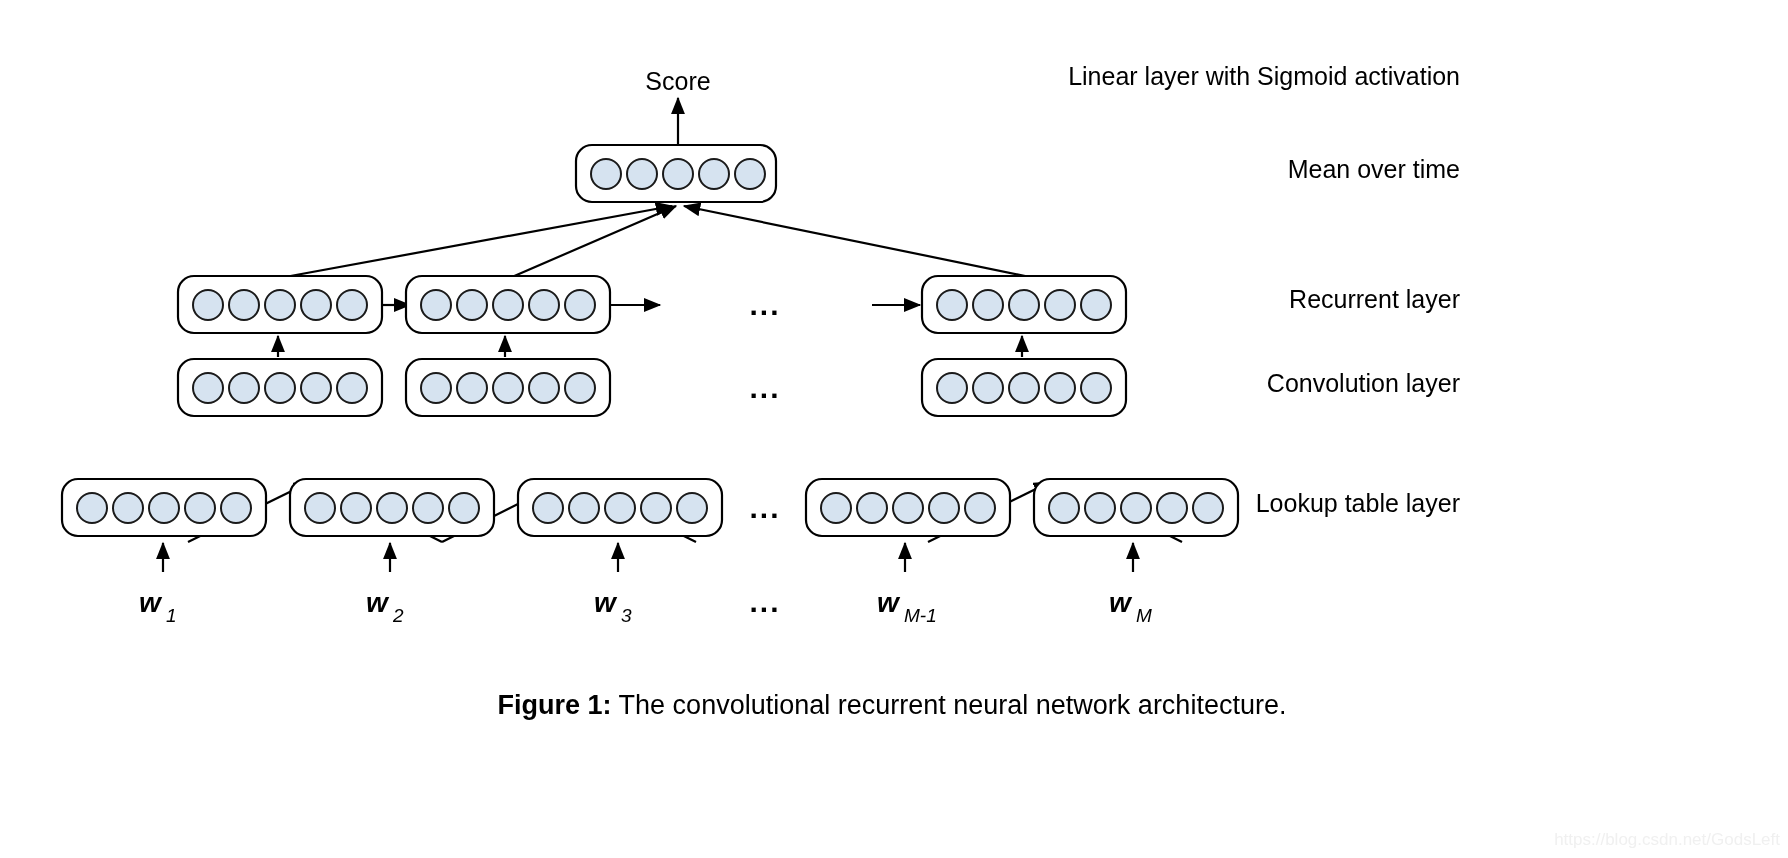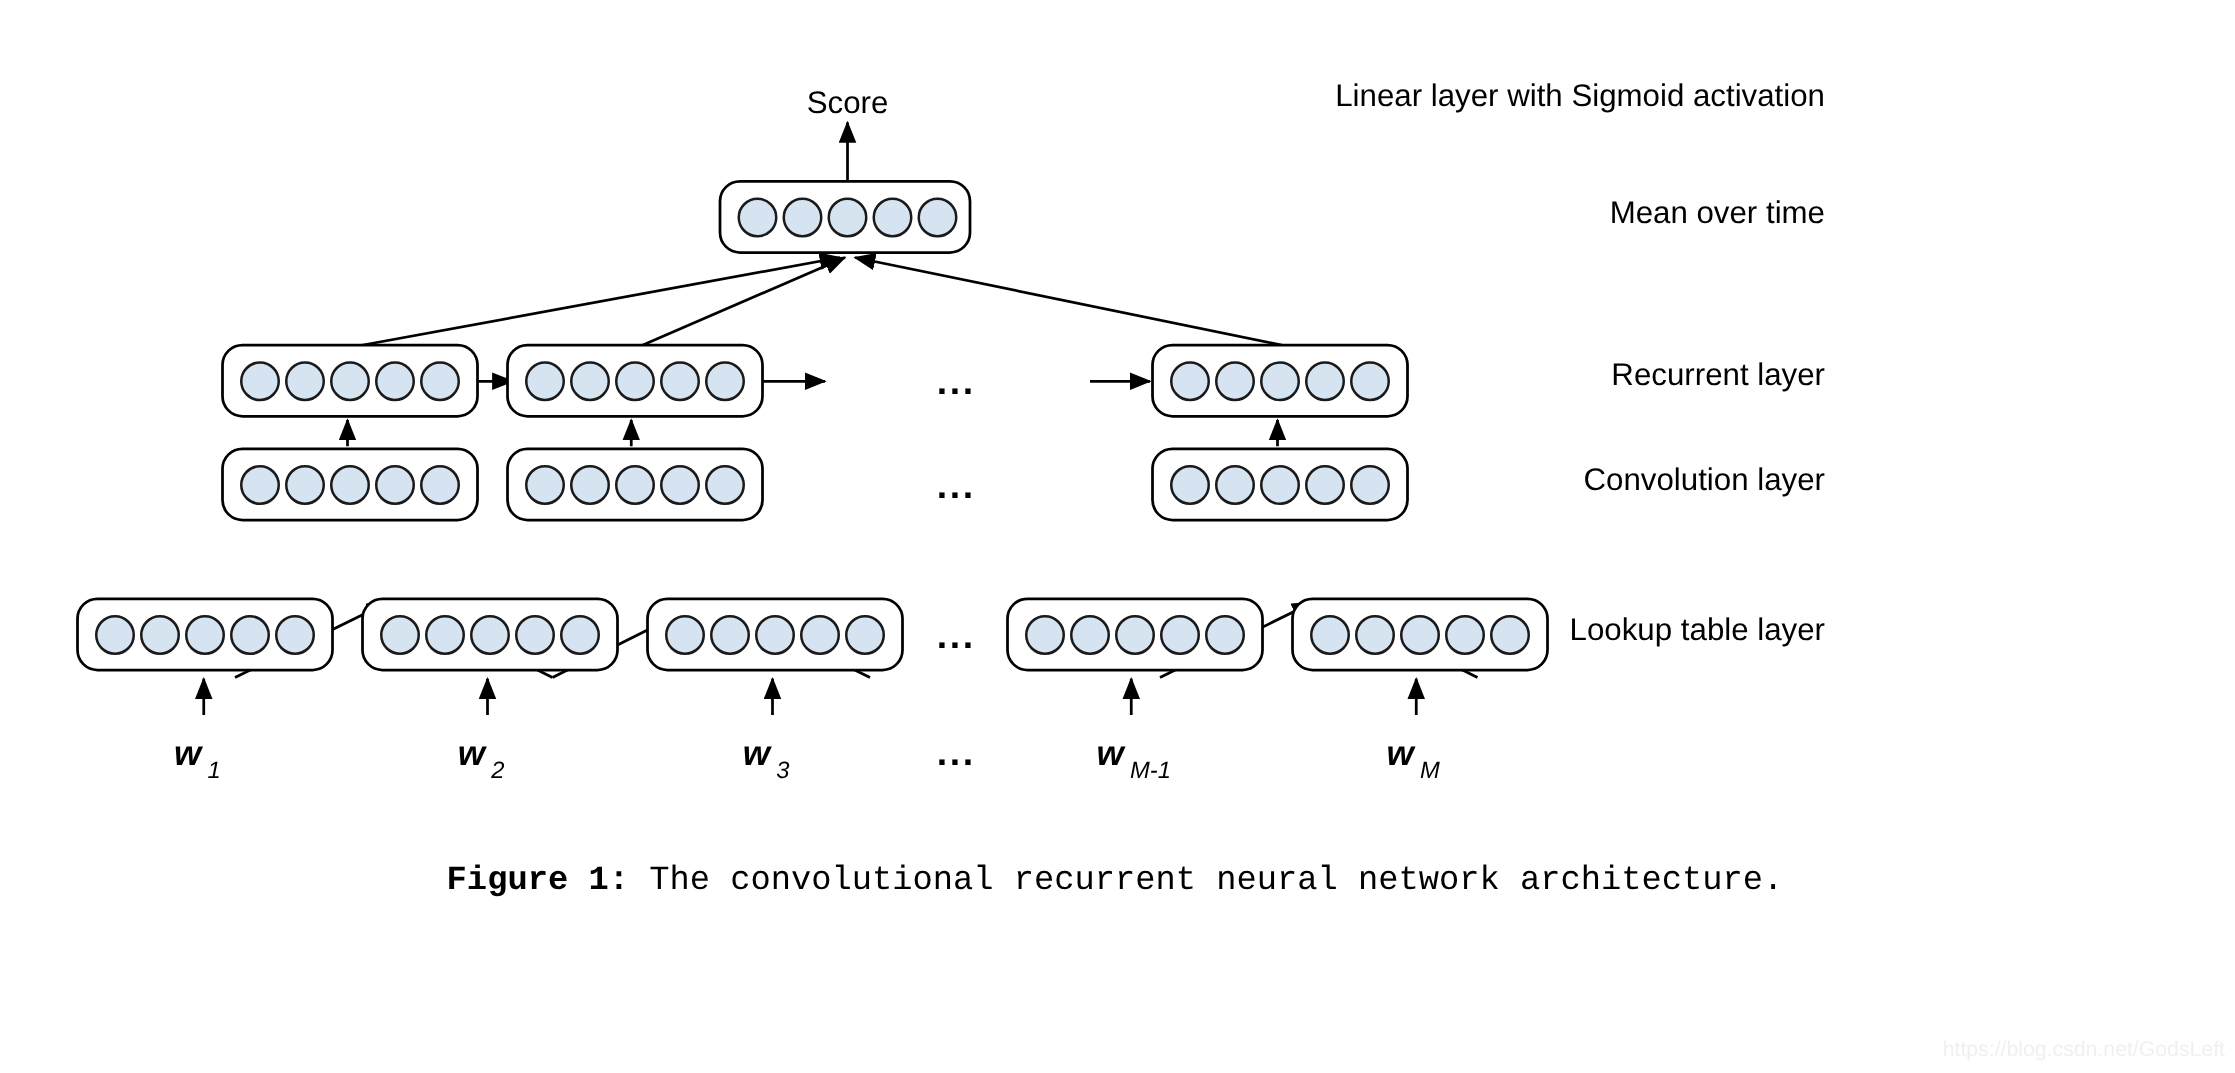--- a/index.html
+++ b/index.html
@@ -72,21 +72,21 @@
     font-weight: bold;
     fill: #000000;
     letter-spacing: 2px;
   }
   .caption {
     position: absolute;
     left: 0;
     top: 690px;
     width: 1784px;
     text-align: center;
-    font-family: Liberation Mono, monospace;
+    font-family: Liberation Sans, sans-serif;
     font-size: 27px;
     color: #000000;
   }
   .caption b {
     font-weight: bold;
   }
   .watermark {
     position: absolute;
     right: 8px;
     bottom: 8px;

